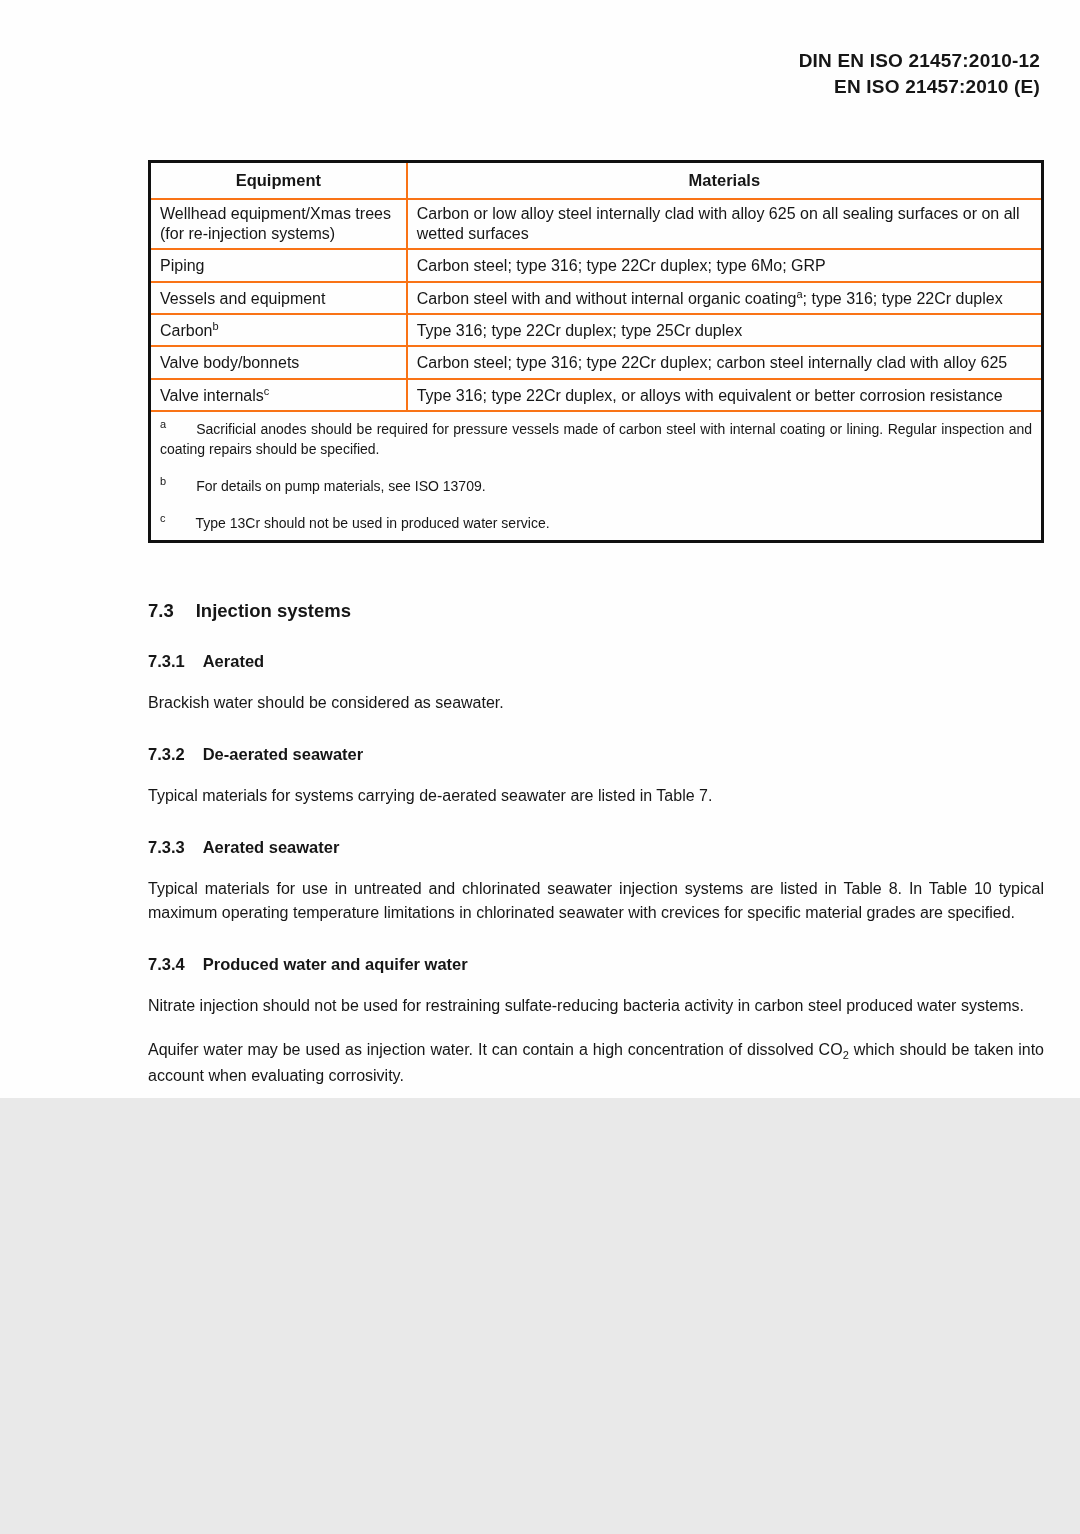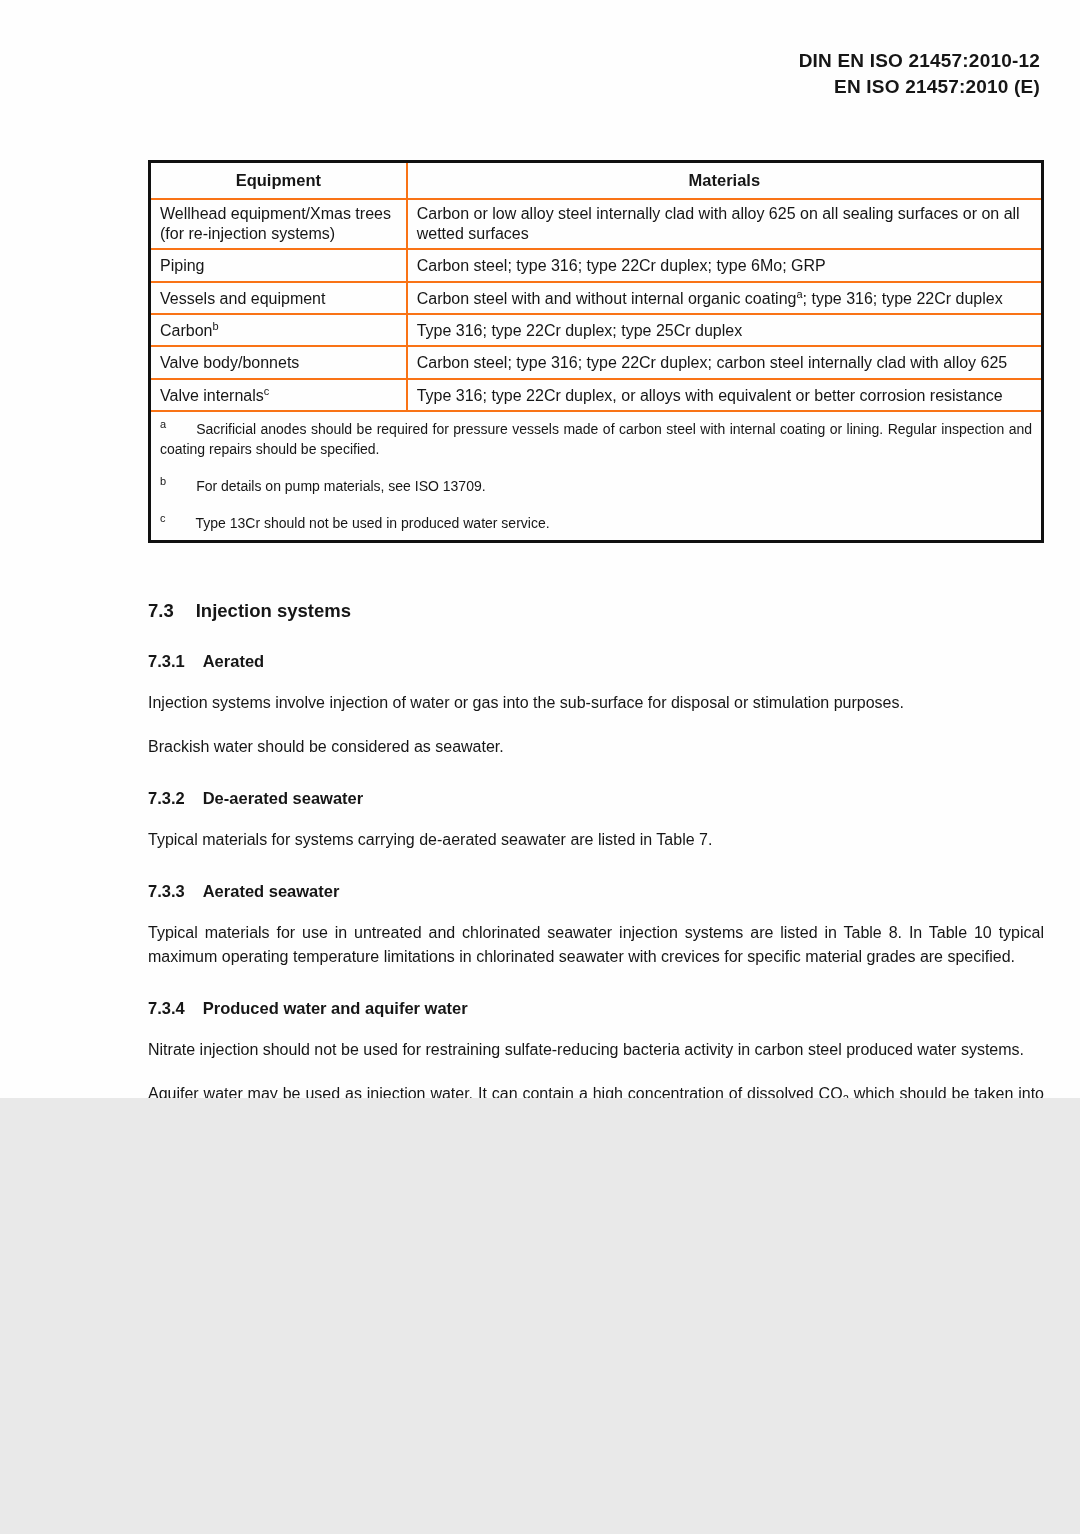--- a/index.html
+++ b/index.html
@@ -99,21 +99,20 @@
             <div class="footnote"><sup>c</sup><span>Type 13Cr should not be used in produced water service.</span></div>
           </td>
         </tr>
       </tbody>
     </table>
 
     <h2 class="sec-h2"><span class="sec-num">7.3</span><span>Injection systems</span></h2>
 
     <h3 class="sec-h3"><span class="sec-num">7.3.1</span><span>Aerated</span></h3>
 
-    <p class="para">Injection systems involve injection of water or gas into the sub-surface for disposal or stimulation purposes.</p>
     <p class="para">Brackish water should be considered as seawater.</p>
 
 
     <h3 class="sec-h3"><span class="sec-num">7.3.2</span><span>De-aerated seawater</span></h3>
 
     <p class="para">Typical materials for systems carrying de-aerated seawater are listed in Table 7.</p>
 
     <h3 class="sec-h3"><span class="sec-num">7.3.3</span><span>Aerated seawater</span></h3>
 
     <p class="para">Typical materials for use in untreated and chlorinated seawater injection systems are listed in Table 8. In Table 10 typical maximum operating temperature limitations in chlorinated seawater with crevices for specific material grades are specified.</p>

